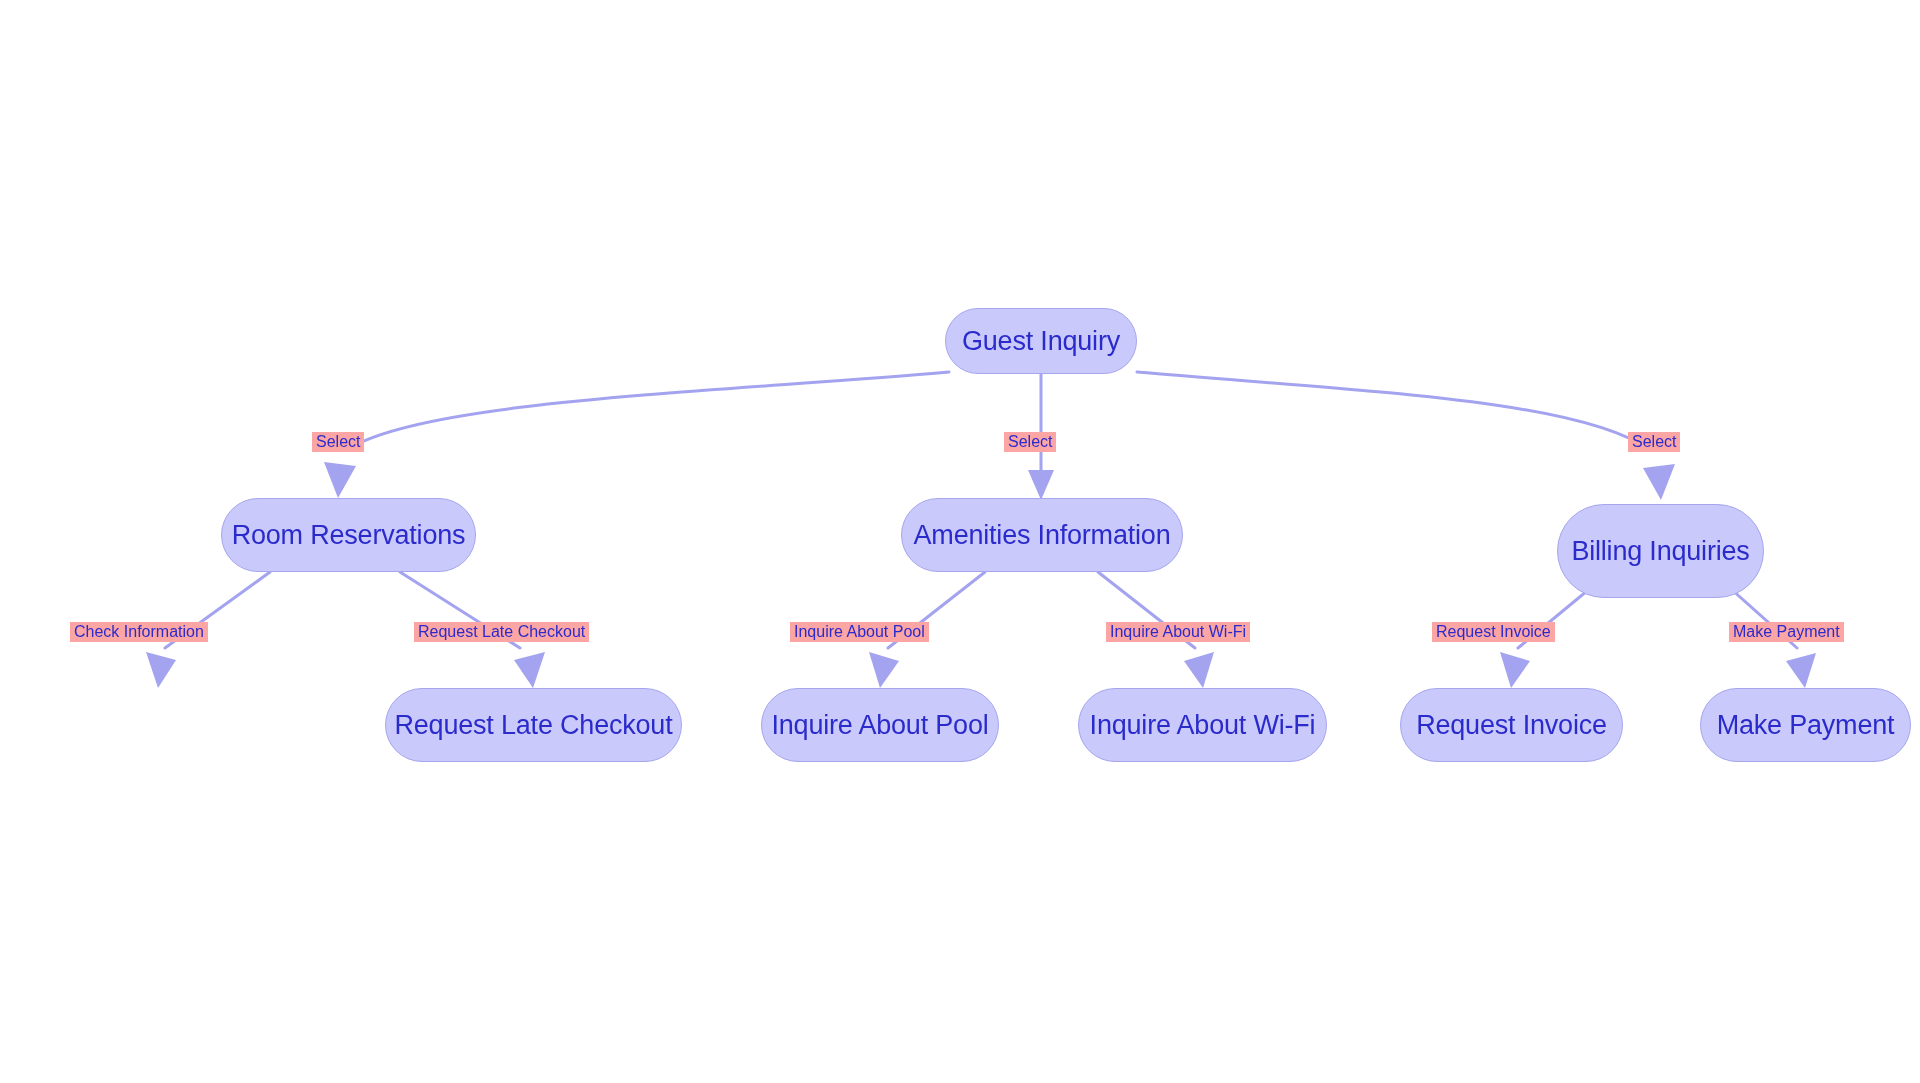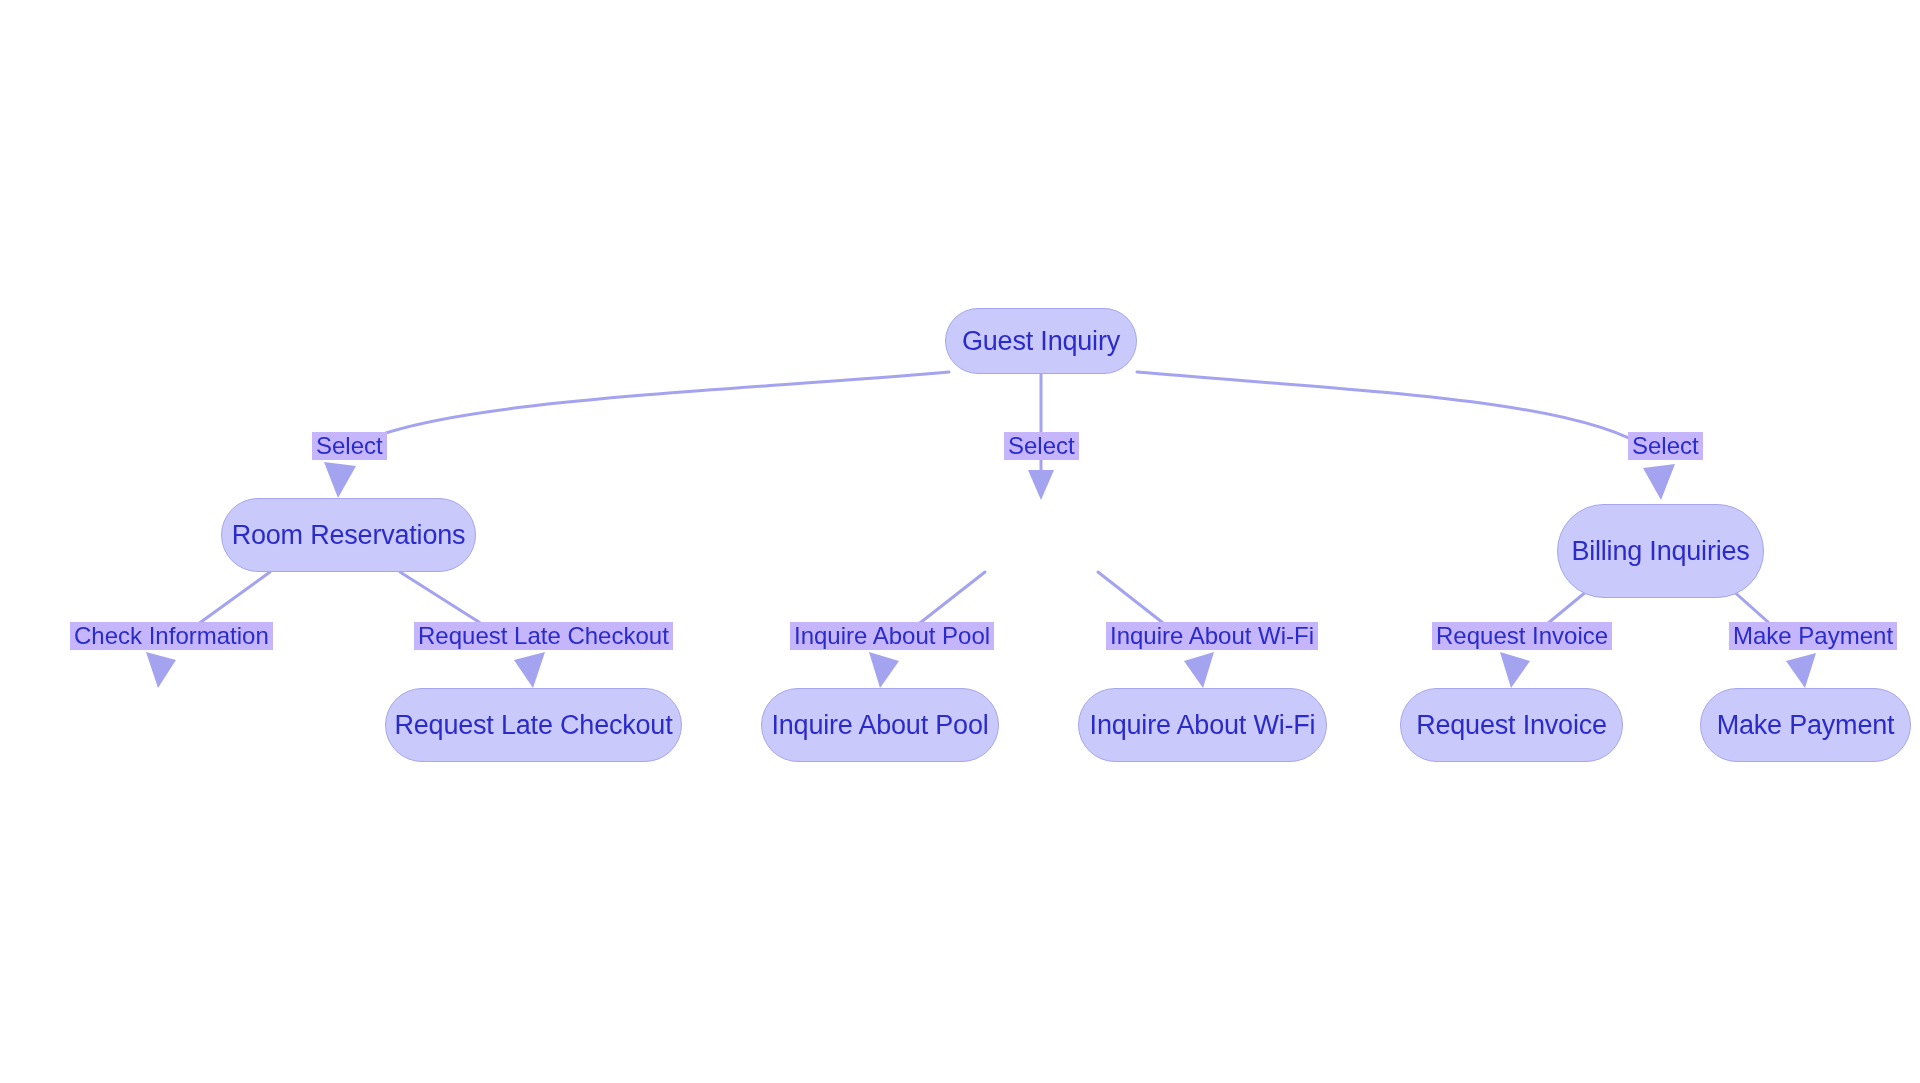--- a/index.html
+++ b/index.html
@@ -51,24 +51,24 @@
   .node-label {
     color: #2b2bcc;
     font-size: 27px;
     line-height: 1;
     letter-spacing: -0.2px;
   }
   .edge-label {
     position: absolute;
     color: #2b2bcc;
     font-family: "Liberation Sans", sans-serif;
-    font-size: 24px;
+    font-size: 16px;
     line-height: 1;
     white-space: nowrap;
-    background: #c4b5fd;
+    background: #fca5a5;
     padding: 2px 4px;
   }
 </style>
 </head>
 <body>
 
 <div id="flowchart-root">
 
   <svg id="edge-layer" viewBox="0 0 1920 1083" width="1920" height="1083" xmlns="http://www.w3.org/2000/svg">
 
@@ -119,20 +119,23 @@
   </svg>
 
   <div class="node" style="left:221px; top:498px; width:255px; height:74px;">
     <span class="node-label">Room Reservations</span>
   </div>
 
   <div class="node" style="left:945px; top:308px; width:192px; height:66px;">
     <span class="node-label">Guest Inquiry</span>
   </div>
 
+  <div class="node" style="left:901px; top:498px; width:282px; height:74px;">
+    <span class="node-label">Amenities Information</span>
+  </div>
 
   <div class="node" style="left:1557px; top:504px; width:207px; height:94px;">
     <span class="node-label">Billing Inquiries</span>
   </div>
 
 
   <div class="node" style="left:385px; top:688px; width:297px; height:74px;">
     <span class="node-label">Request Late Checkout</span>
   </div>
 

